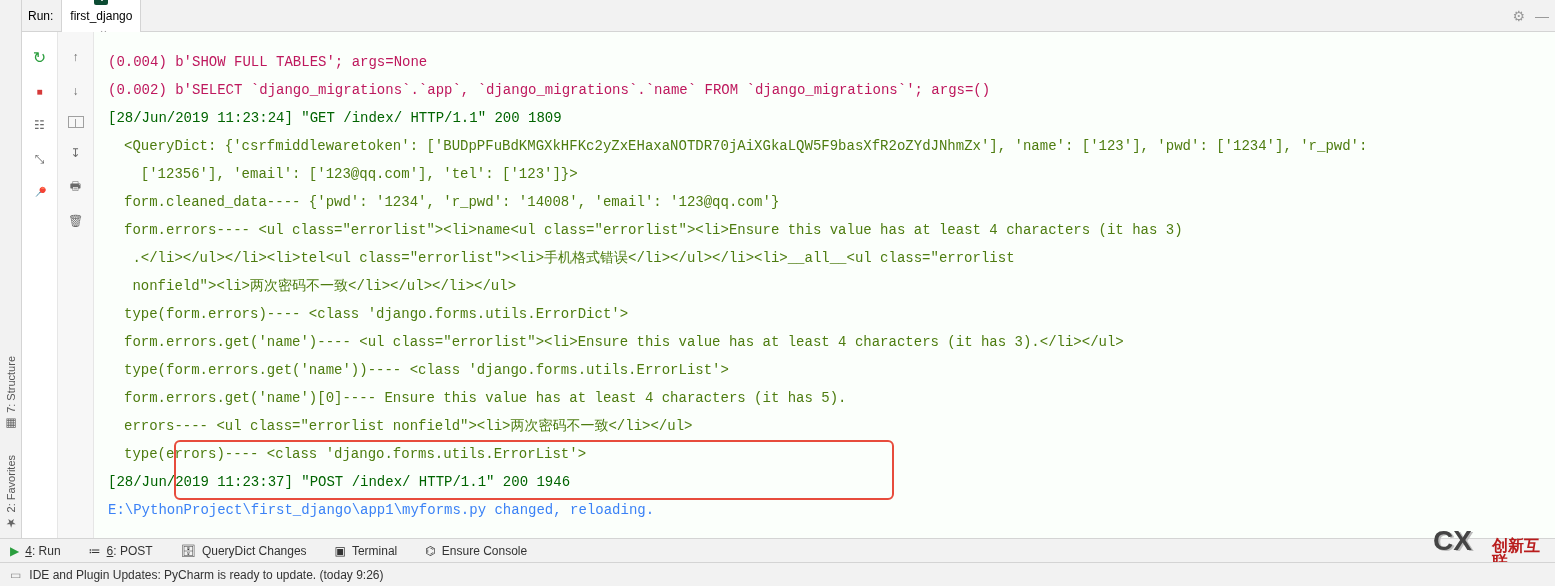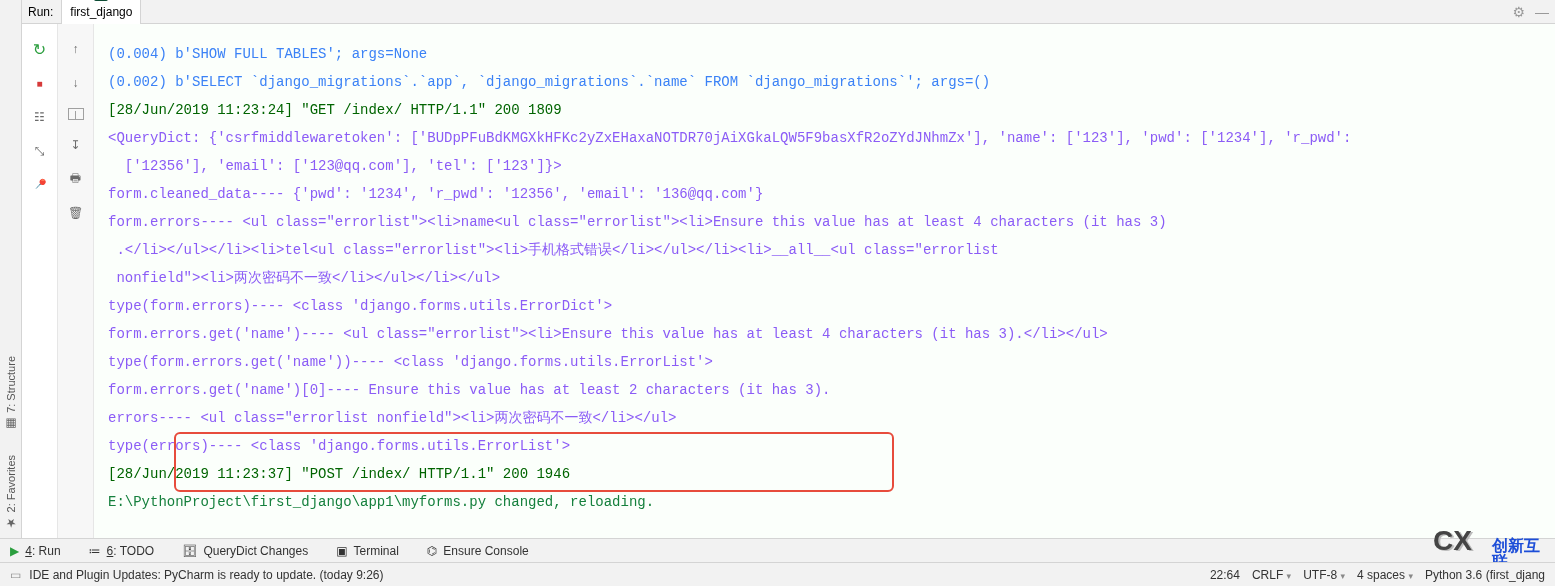--- a/index.html
+++ b/index.html
@@ -23,21 +23,21 @@
     flex-direction: column;
     align-items: center;
     justify-content: flex-end;
     padding-bottom: 8px;
     gap: 24px;
   }
   .rail-text { writing-mode: vertical-rl; transform: rotate(180deg); font-size: 11px; color: #555; display:flex; align-items:center; gap:4px; }
   .rail-icon { font-size: 12px; color: #666; }
   .content-col { flex: 1; display: flex; flex-direction: column; min-width: 0; }
   .tab-header {
-    height: 24px;
+    height: 32px;
     display: flex;
     align-items: center;
     background: #f2f2f2;
     border-bottom: 1px solid #d4d4d4;
     padding: 0 6px;
     gap: 8px;
   }
   .run-label { font-weight: 500; color: #000; }
   .tab-chip {
     display: inline-flex; align-items: center; gap: 4px;
@@ -64,24 +64,24 @@
   .console-wrap {
     flex:1; overflow:auto; background:#fbfffb;
     border-left: 0; position:relative;
   }
   .console-pre {
     font-family: Consolas,"Courier New",monospace;
     font-size: 14px; line-height: 28px;
     padding: 16px 10px 10px 14px;
     white-space: pre;
   }
-  .ln-red { color:#3b82f6; }
+  .ln-red { color:#be185d; }
   .ln-teal { color:#006400; } 
-  .ln-gray { color:#8b5cf6; }
-  .ln-blue { color:#15803d; }
+  .ln-gray { color:#4d7c0f;margin-left:16px; }
+  .ln-blue { color:#3b82f6; }
   .highlight-box {
     position:absolute;
     border:2px solid #e74c3c;
     border-radius: 6px;
     pointer-events:none;
     left: 80px; top: 408px; width: 720px; height: 60px;
   }
   
   .tool-bar {
     height: 24px; background:#f2f2f2; border-top:1px solid #d4d4d4;
@@ -153,75 +153,68 @@
         <span class="gico">↧</span>
         <span class="gico">🖶</span>
         <span class="gico">🗑</span>
       </div>
       <div class="console-wrap">
         <pre class="console-pre" id="console-pre"><span class="ln-red">(0.004) b'SHOW FULL TABLES'; args=None</span>
 <span class="ln-red">(0.002) b'SELECT `django_migrations`.`app`, `django_migrations`.`name` FROM `django_migrations`'; args=()</span>
 <span class="ln-teal">[28/Jun/2019 11:23:24] "GET /index/ HTTP/1.1" 200 1809</span>
 <span class="ln-gray">&lt;QueryDict: {'csrfmiddlewaretoken': ['BUDpPFuBdKMGXkHFKc2yZxEHaxaNOTDR70jAiXGkaLQW5F9basXfR2oZYdJNhmZx'], 'name': ['123'], 'pwd': ['1234'], 'r_pwd': </span>
 <span class="ln-gray">  ['12356'], 'email': ['123@qq.com'], 'tel': ['123']}&gt;</span>
-<span class="ln-gray">form.cleaned_data---- {'pwd': '1234', 'r_pwd': '12356', 'email': '136@qq.com'}</span>
+<span class="ln-gray">form.cleaned_data---- {'pwd': '1234', 'r_pwd': '14008', 'email': '123@qq.com'}</span>
 <span class="ln-gray">form.errors---- &lt;ul class="errorlist"&gt;&lt;li&gt;name&lt;ul class="errorlist"&gt;&lt;li&gt;Ensure this value has at least 4 characters (it has 3)</span>
 <span class="ln-gray"> .&lt;/li&gt;&lt;/ul&gt;&lt;/li&gt;&lt;li&gt;tel&lt;ul class="errorlist"&gt;&lt;li&gt;手机格式错误&lt;/li&gt;&lt;/ul&gt;&lt;/li&gt;&lt;li&gt;__all__&lt;ul class="errorlist </span>
 <span class="ln-gray"> nonfield"&gt;&lt;li&gt;两次密码不一致&lt;/li&gt;&lt;/ul&gt;&lt;/li&gt;&lt;/ul&gt;</span>
 <span class="ln-gray">type(form.errors)---- &lt;class 'django.forms.utils.ErrorDict'&gt;</span>
 <span class="ln-gray">form.errors.get('name')---- &lt;ul class="errorlist"&gt;&lt;li&gt;Ensure this value has at least 4 characters (it has 3).&lt;/li&gt;&lt;/ul&gt;</span>
 <span class="ln-gray">type(form.errors.get('name'))---- &lt;class 'django.forms.utils.ErrorList'&gt;</span>
-<span class="ln-gray">form.errors.get('name')[0]---- Ensure this value has at least 2 characters (it has 3).</span>
+<span class="ln-gray">form.errors.get('name')[0]---- Ensure this value has at least 4 characters (it has 5).</span>
 <span class="ln-gray">errors---- &lt;ul class="errorlist nonfield"&gt;&lt;li&gt;两次密码不一致&lt;/li&gt;&lt;/ul&gt;</span>
 <span class="ln-gray">type(errors)---- &lt;class 'django.forms.utils.ErrorList'&gt;</span>
 <span class="ln-teal">[28/Jun/2019 11:23:37] "POST /index/ HTTP/1.1" 200 1946</span>
 <span class="ln-blue">E:\PythonProject\first_django\app1\myforms.py changed, reloading.</span></pre>
         <div class="highlight-box"></div>
       </div>
     </div>
   </div>
 </div>
 
 <div class="tool-bar">
   <div class="tool-item">
     <span class="run-tri">▶</span>
     <span><span class="uline">4</span><span>: Run</span></span>
   </div>
   <div class="tool-item">
     <span>≔</span>
-    <span><span class="uline">6</span><span>: TODO</span></span>
+    <span><span class="uline">6</span><span>: POST</span></span>
   </div>
   <div class="tool-item">
     <span>🗄</span>
     <span>QueryDict Changes</span>
   </div>
   <div class="tool-item">
     <span>▣</span>
     <span>Terminal</span>
   </div>
   <div class="tool-item">
     <span>⌬</span>
     <span>Ensure Console</span>
   </div>
   <div class="brand-logo">
     <div style="text-align:left; line-height:1;">
       <div style="font-size:7px;letter-spacing:0.5px;">CHUANG XIN HU LIAN</div>
       <div style="display:flex;align-items:center;gap:20px;">
         <span class="cx">CX</span>
-        <span style="font-size:16px;font-weight:bold;color:#1d4ed8;margin-top:26px;">创新互联</span>
+        <span style="font-size:16px;font-weight:bold;color:#b91c1c;margin-top:26px;">创新互联</span>
       </div>
     </div>
   </div>
 </div>
 
 <div class="status-bar">
   <div class="status-left">
     <span style="color:#888;">▭</span>
     <span>IDE and Plugin Updates: PyCharm is ready to update. (today 9:26)</span>
   </div>
-  <div class="status-right">
-    <span>22:64</span>
-    <span><span>CRLF</span> <span class="dd">▾</span></span>
-    <span><span>UTF-8</span> <span class="dd">▾</span></span>
-    <span><span>4 spaces</span> <span class="dd">▾</span></span>
-    <span>Python 3.6 (first_djang</span>
-  </div>
 </div>
 
 </body></html>

